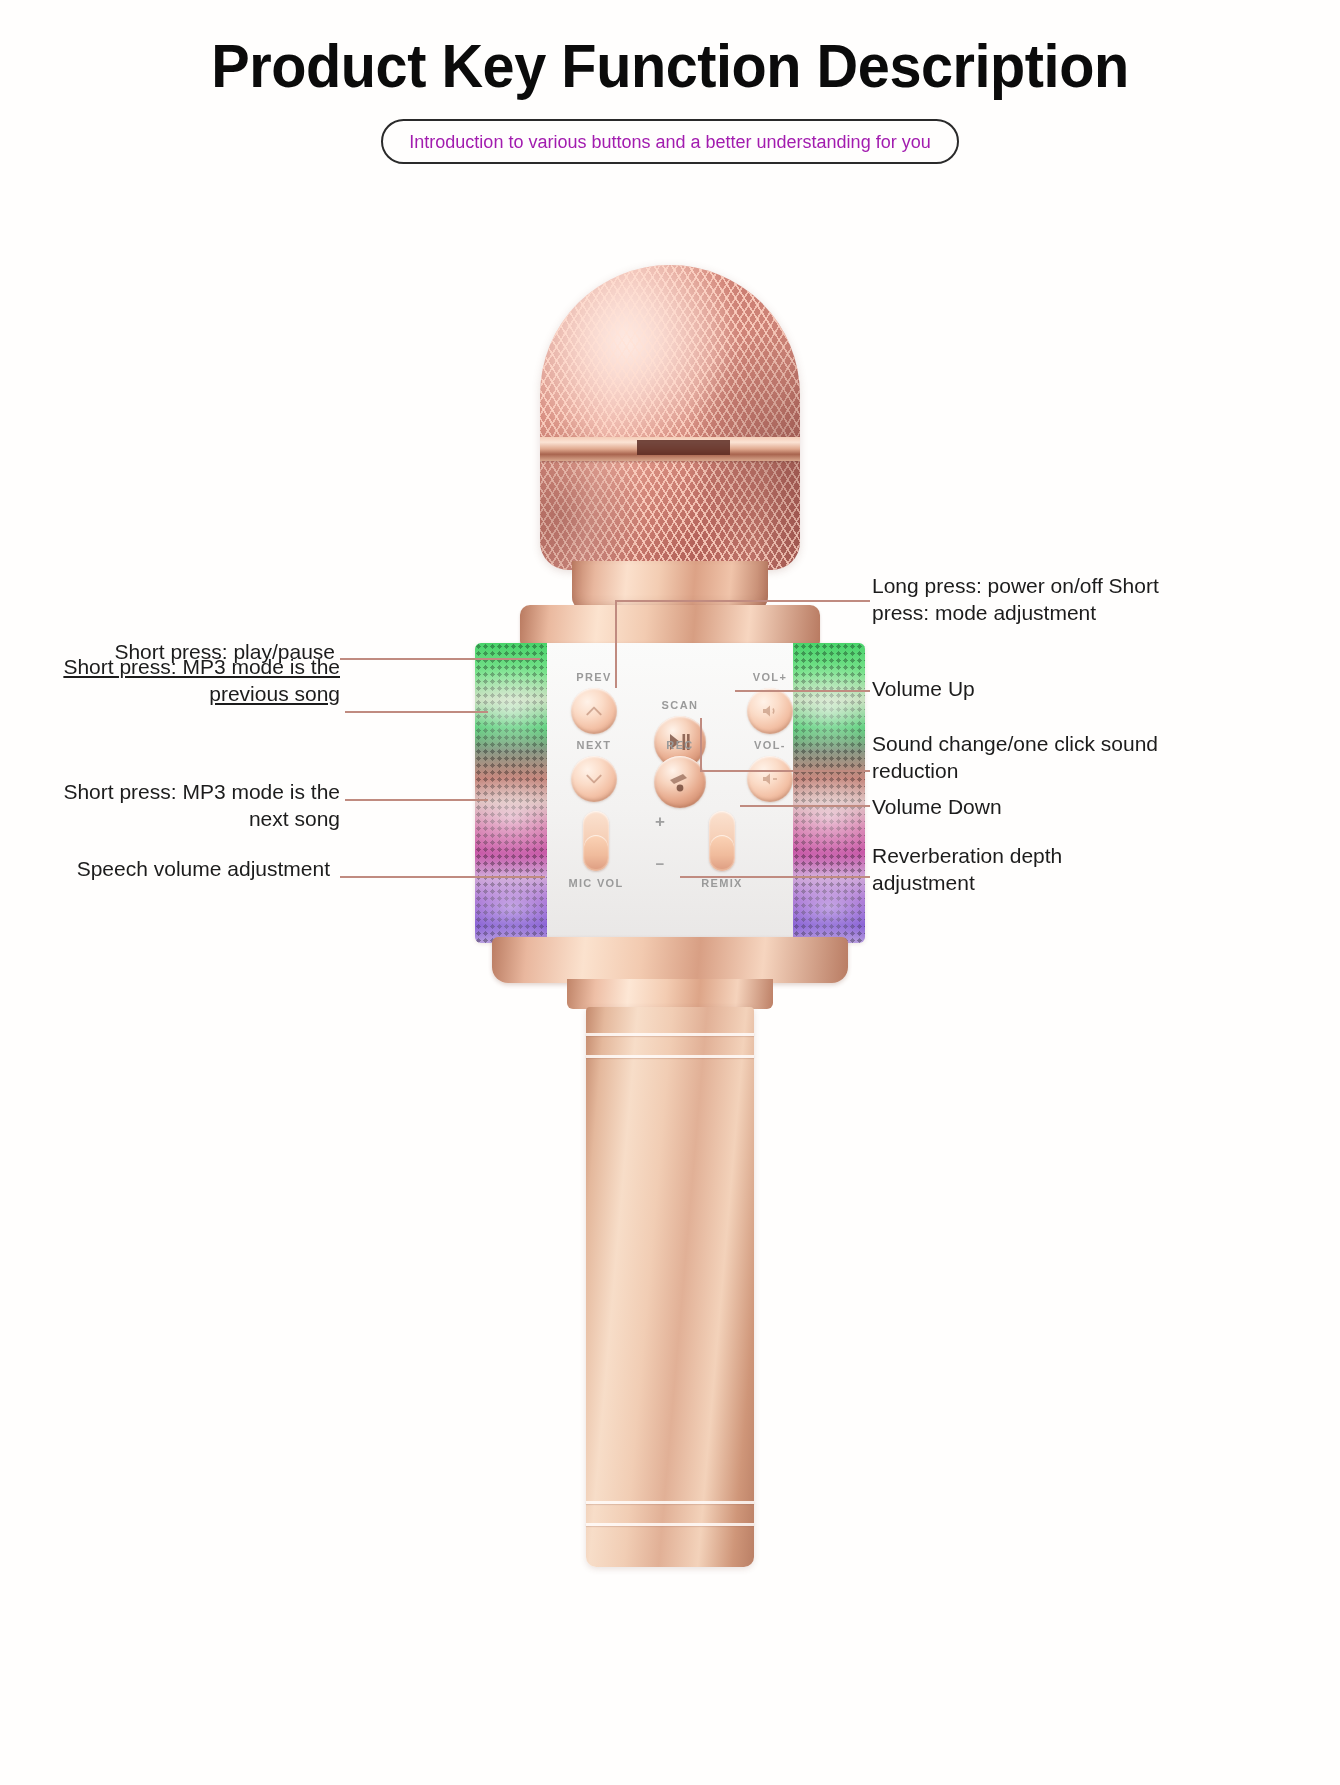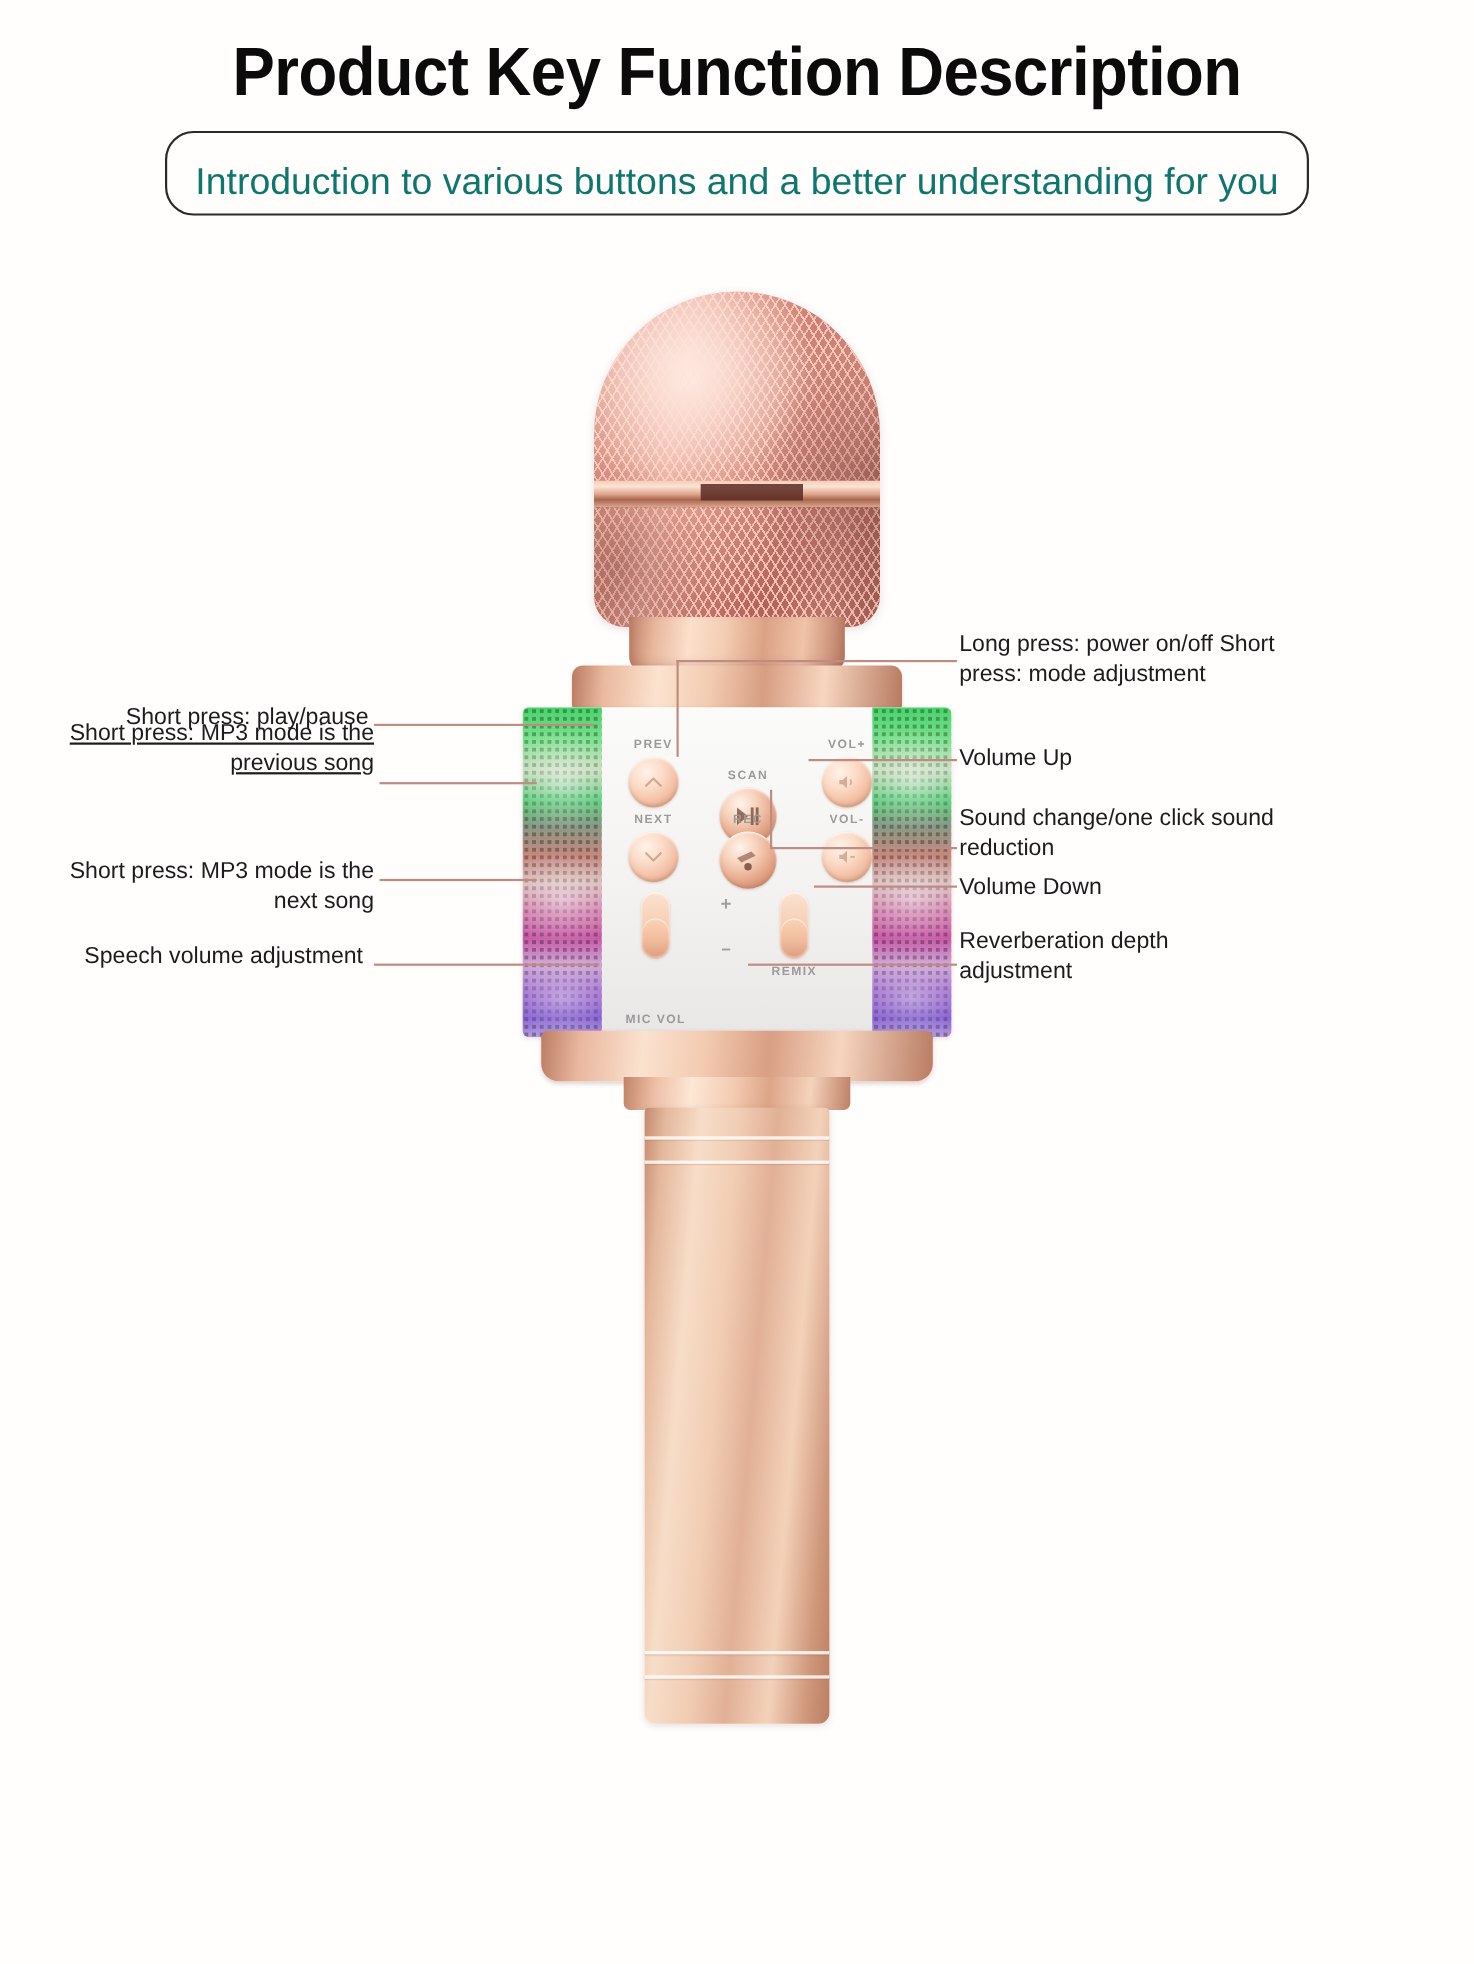--- a/index.html
+++ b/index.html
@@ -26,23 +26,23 @@
   }
 
   .subtitle-wrap {
     display: flex;
     justify-content: center;
     margin-top: 18px;
   }
   .subtitle-pill {
     border: 2px solid #2a2a2a;
     border-radius: 26px;
-    padding: 25px 26px 9px 26px;
-    font-size: 34px;
-    color: #0f766e;
+    padding: 11px 26px 9px 26px;
+    font-size: 18px;
+    color: #a21caf;
     white-space: nowrap;
   }
 
   
   .stage {
     position: absolute;
     left: 0; top: 0;
     width: 1340px;
     height: 1785px;
     pointer-events: none;
@@ -264,21 +264,21 @@
 
   .slider-cap {
     position: absolute;
     top: 66px;
     width: 80px;
     text-align: center;
     font-size: 11px;
     letter-spacing: 1.3px;
     color: #9a9a9a;
   }
-  .slider-cap.mic-vol { left: 9px; margin-top: 44px; }
+  .slider-cap.mic-vol { left: 9px; }
   .slider-cap.remix   { left: 135px; }
 
   .plusminus {
     position: absolute;
     left: 96px;
     top: 2px;
     width: 34px;
     text-align: center;
     color: #9f9f9f;
     font-size: 17px;

